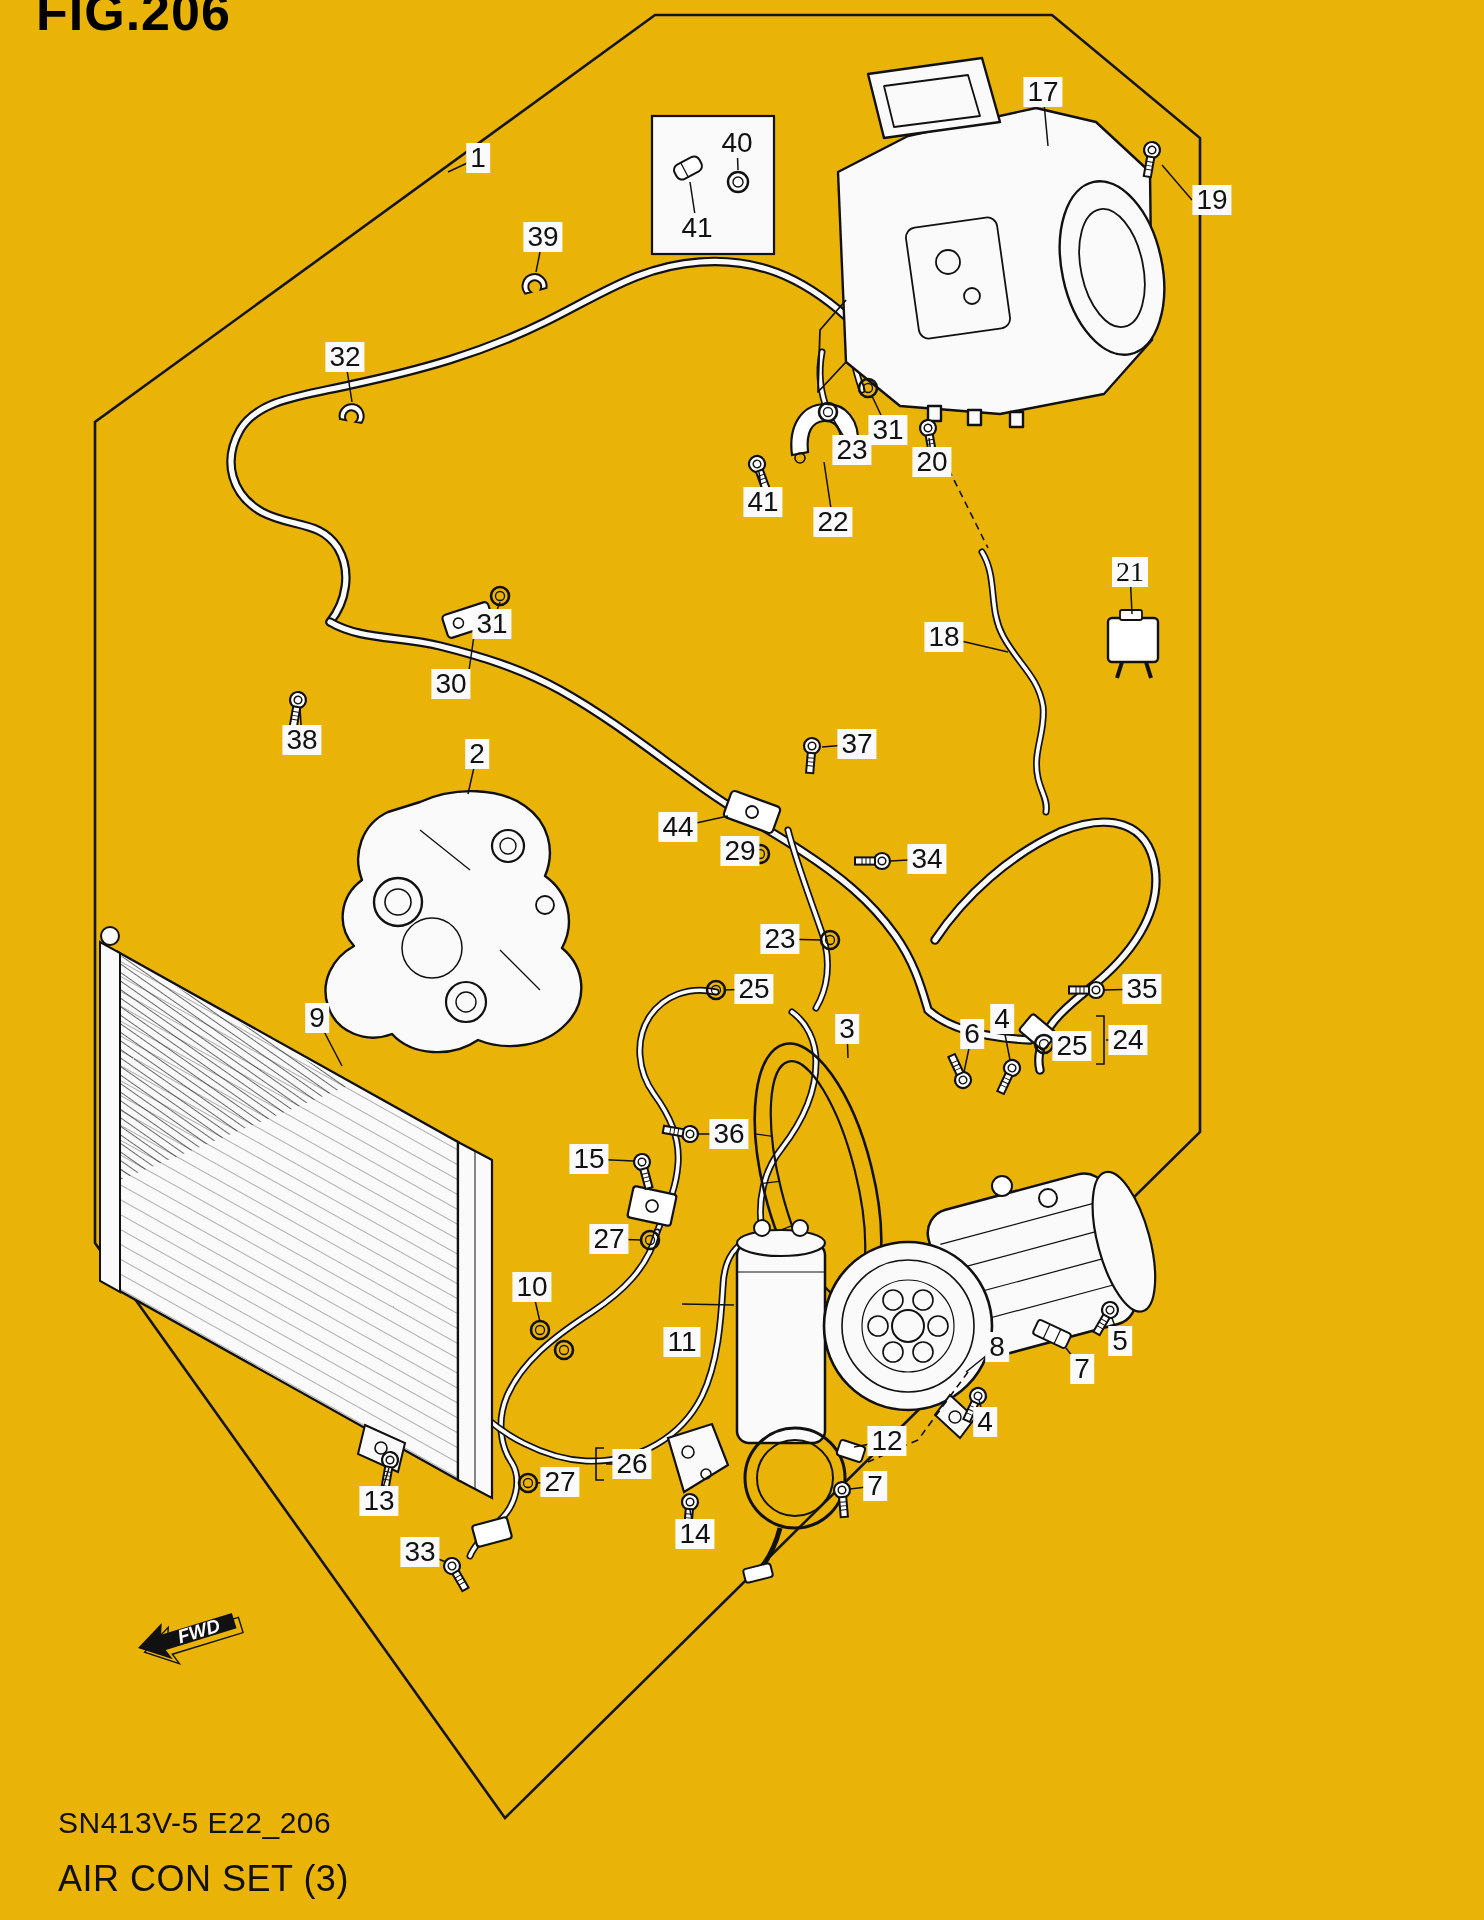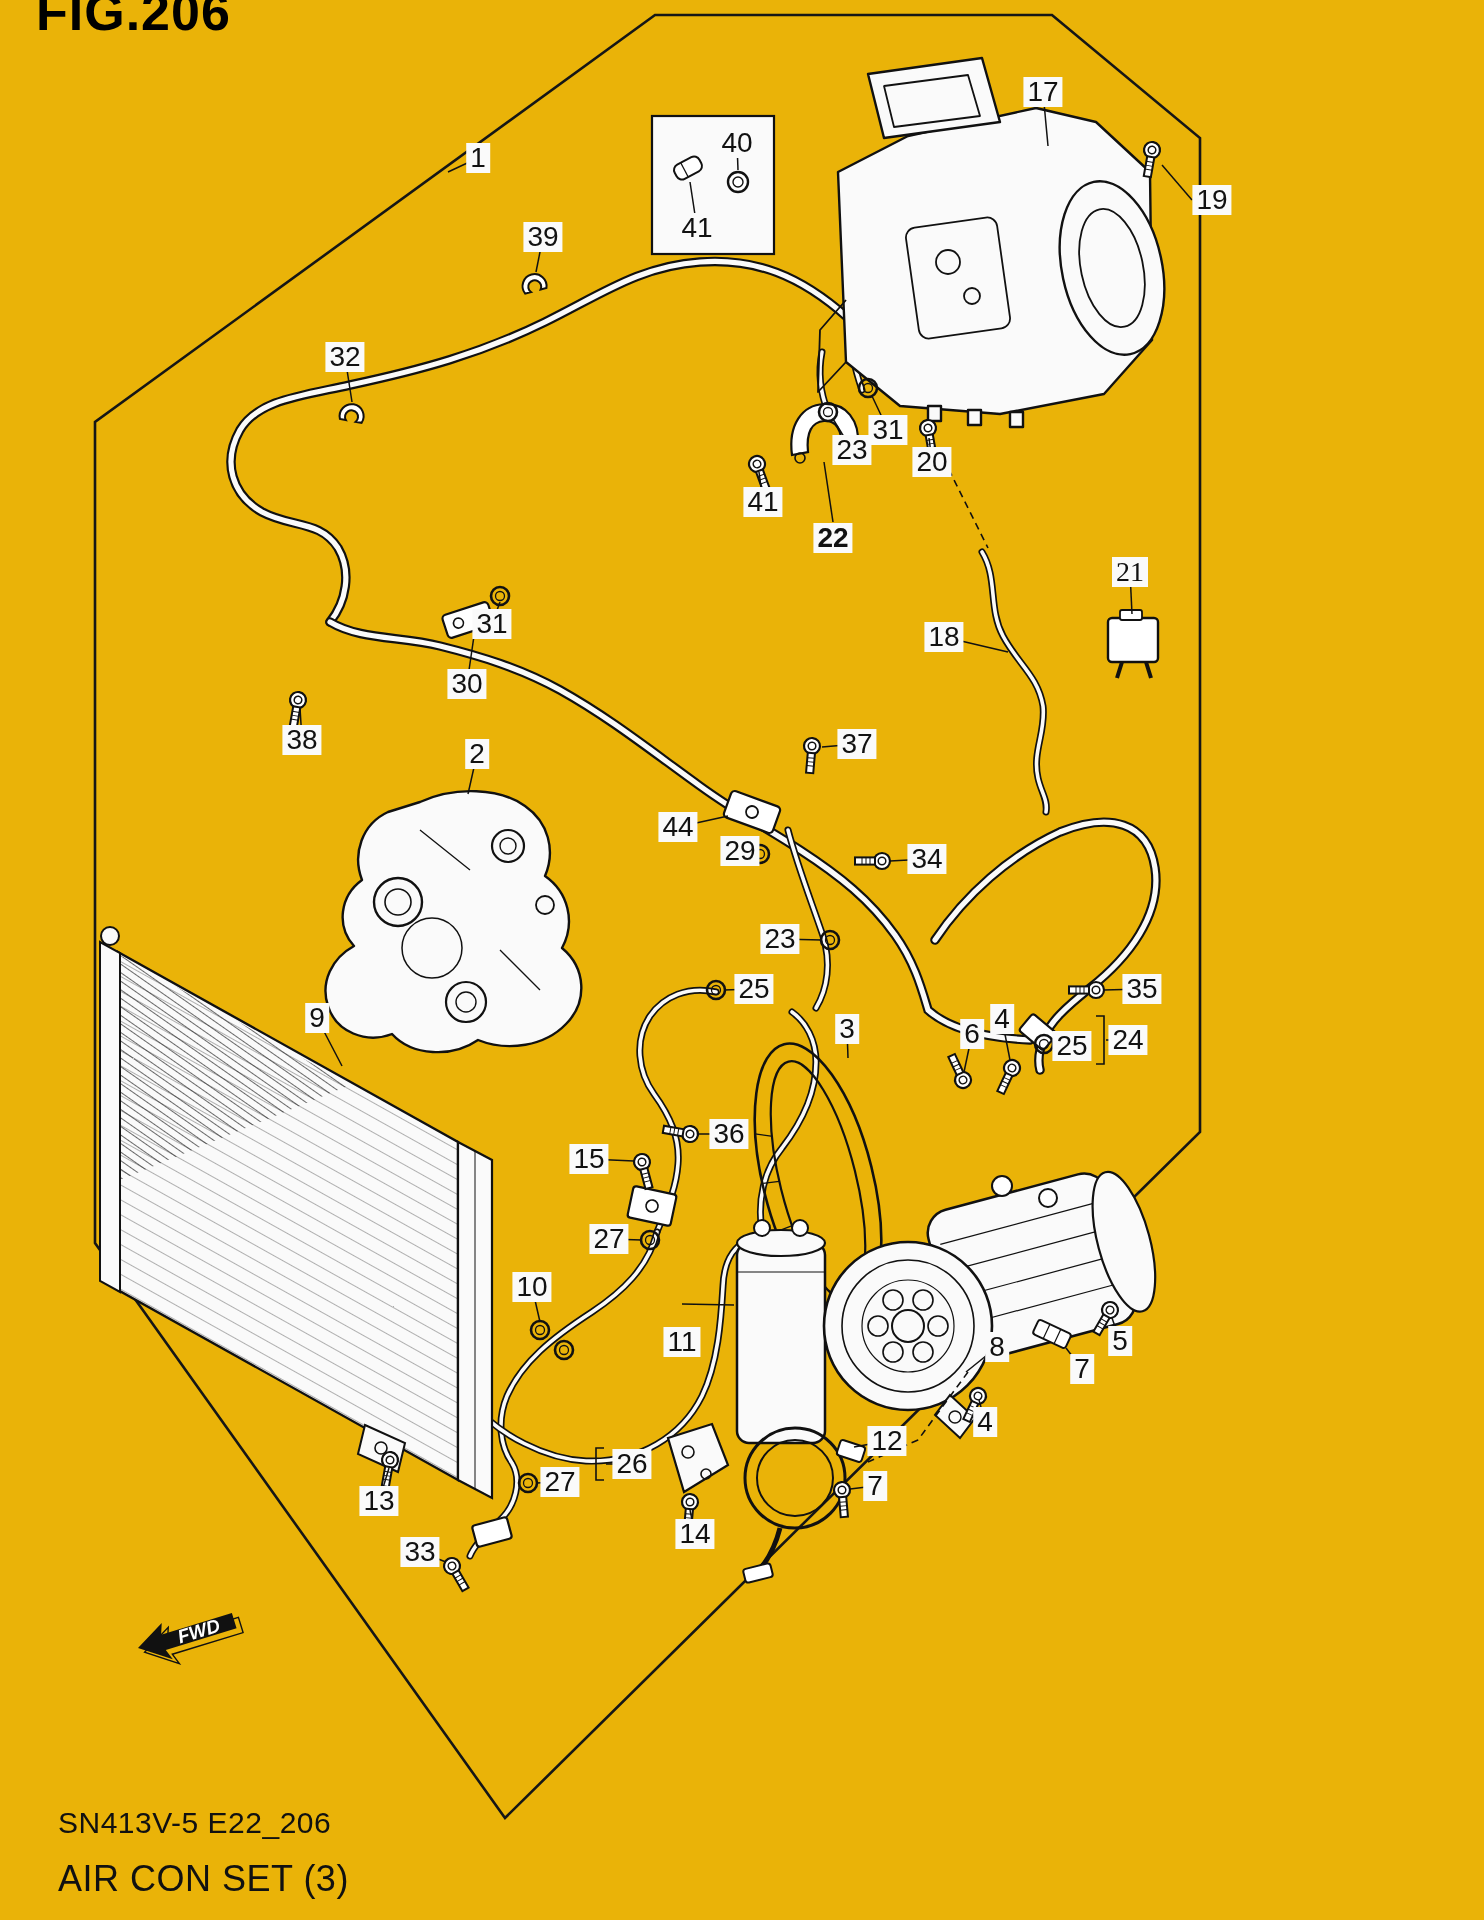--- a/index.html
+++ b/index.html
@@ -335,25 +335,25 @@
       <div class="callout" style="left: 737px; top: 143px;">40</div>
       <div class="callout" style="left: 697px; top: 228px;">41</div>
       <div class="callout" style="left: 1043px; top: 92px;">17</div>
       <div class="callout" style="left: 1192px; top: 200px; margin-left: 20px;">19</div>
       <div class="callout" style="left: 543px; top: 237px;">39</div>
       <div class="callout" style="left: 345px; top: 357px;">32</div>
       <div class="callout" style="left: 888px; top: 430px;">31</div>
       <div class="callout" style="left: 852px; top: 450px;">23</div>
       <div class="callout" style="left: 932px; top: 462px;">20</div>
       <div class="callout" style="left: 763px; top: 502px;">41</div>
-      <div class="callout" style="left: 833px; top: 538px; font-weight: bold;">22</div>
+      <div class="callout" style="left: 833px; top: 522px;">22</div>
       <div class="callout" style="left: 1130px; top: 572px; font-family: Liberation Serif, serif;">21</div>
       <div class="callout" style="left: 944px; top: 637px;">18</div>
       <div class="callout" style="left: 492px; top: 624px;">31</div>
-      <div class="callout" style="left: 467px; top: 684px;">30</div>
+      <div class="callout" style="left: 451px; top: 684px;">30</div>
       <div class="callout" style="left: 302px; top: 740px;">38</div>
       <div class="callout" style="left: 477px; top: 754px;">2</div>
       <div class="callout" style="left: 857px; top: 744px;">37</div>
       <div class="callout" style="left: 678px; top: 827px;">44</div>
       <div class="callout" style="left: 740px; top: 851px;">29</div>
       <div class="callout" style="left: 927px; top: 859px;">34</div>
       <div class="callout" style="left: 780px; top: 939px;">23</div>
       <div class="callout" style="left: 754px; top: 989px;">25</div>
       <div class="callout" style="left: 1142px; top: 989px;">35</div>
       <div class="callout" style="left: 1002px; top: 1019px;">4</div>

